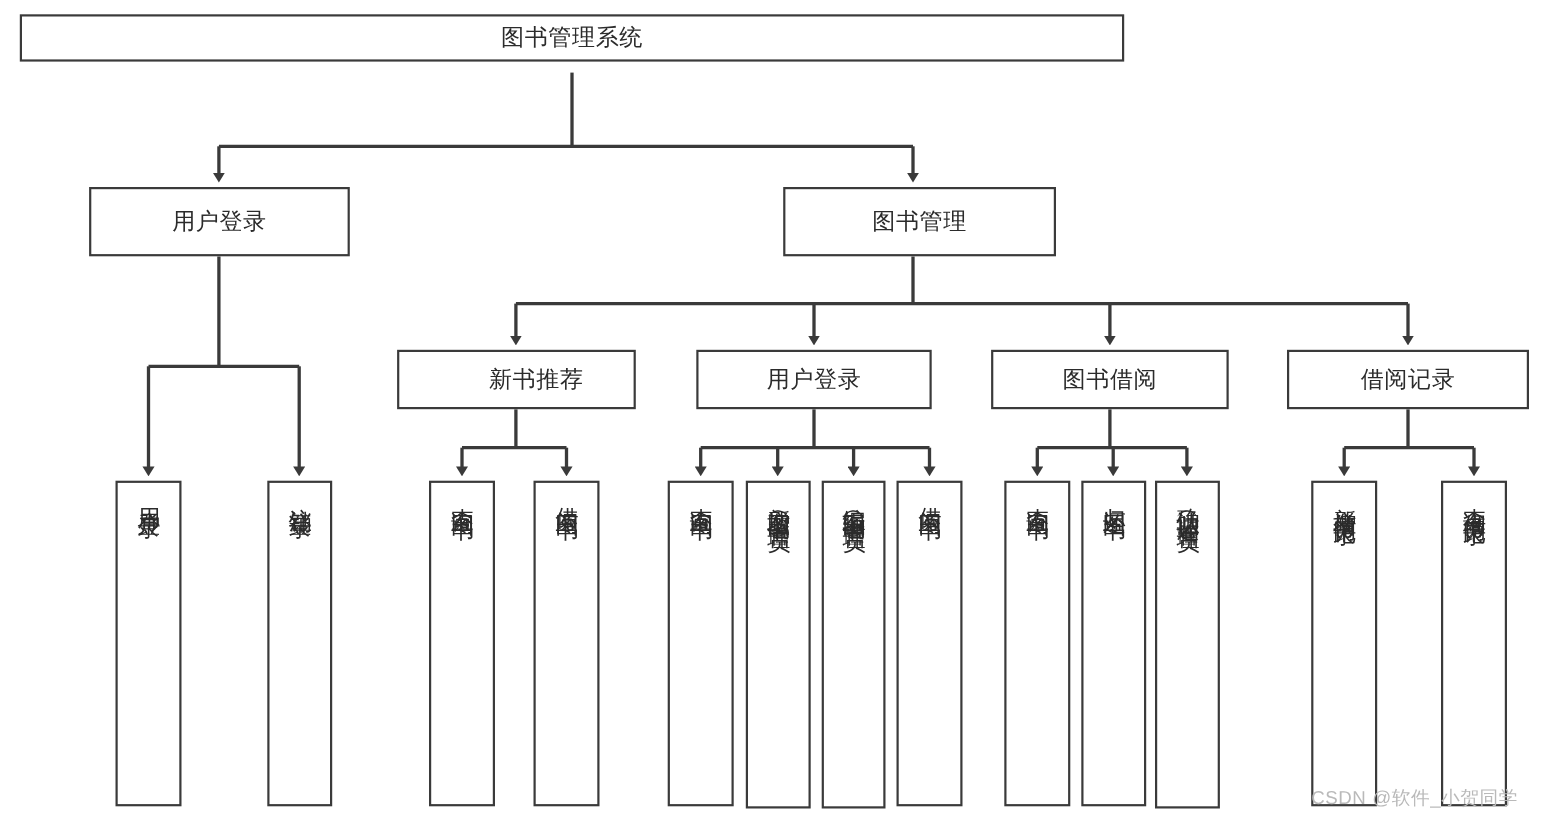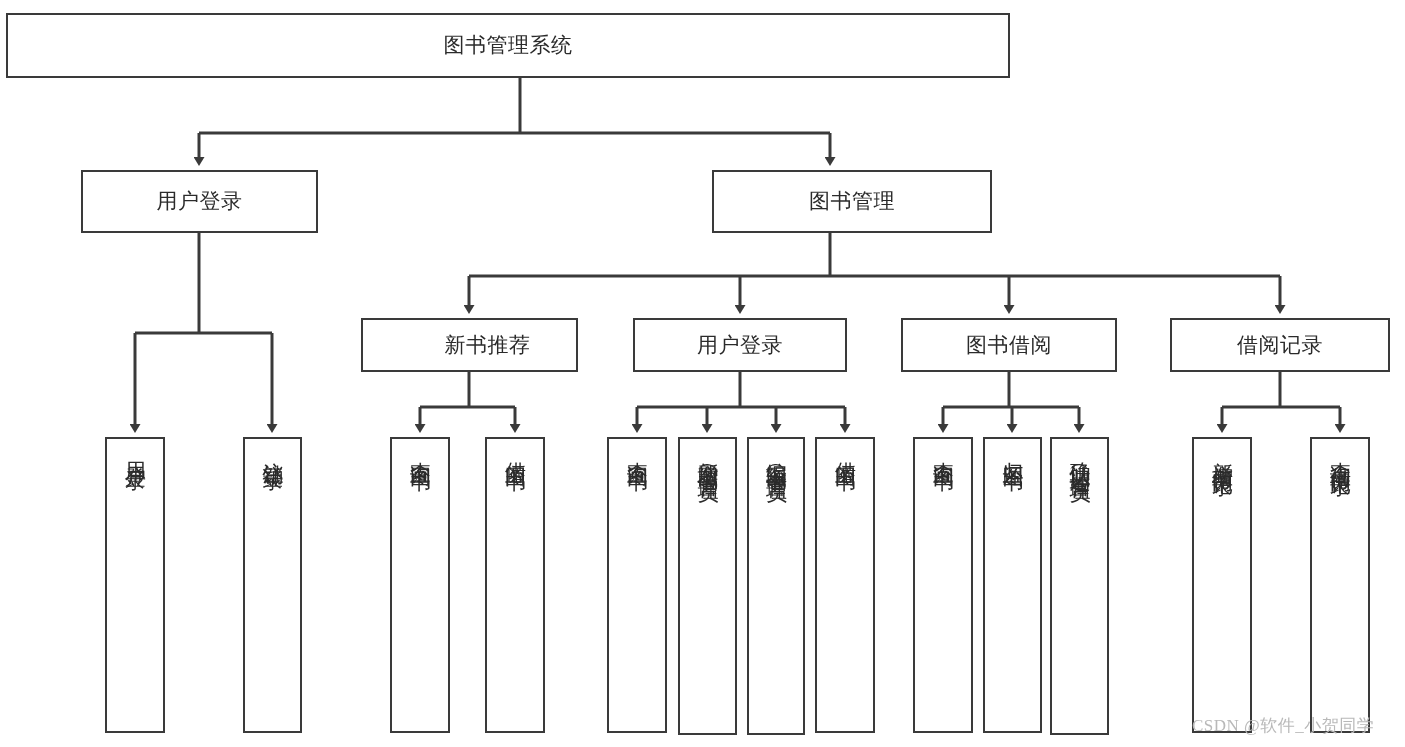--- a/index.html
+++ b/index.html
@@ -54,21 +54,21 @@
     letter-spacing: 3px;
     line-height: 1;
     white-space: nowrap;
   }
   .watermark {
     position: absolute;
     color: #b9b9b9;
     font-size: 17px;
     letter-spacing: 0.5px;
     white-space: nowrap;
-    font-family: Liberation Serif, serif;
+    font-family: Liberation Sans, sans-serif;
   }
 </style>
 </head>
 <body>
 
 <div id="canvas">
 
   <svg class="wires" viewBox="0 0 1405 747" xmlns="http://www.w3.org/2000/svg">
     <defs>
       <marker id="arrow" markerWidth="9" markerHeight="11" refX="1" refY="5.5" orient="auto" markerUnits="userSpaceOnUse">
@@ -113,28 +113,28 @@
       <path d="M1012,407 L1012,425" marker-end="url(#arrow)"></path>
       <path d="M1079,407 L1079,425" marker-end="url(#arrow)"></path>
 
       <path d="M1280,372 L1280,407"></path>
       <path d="M1222,407 L1340,407"></path>
       <path d="M1222,407 L1222,425" marker-end="url(#arrow)"></path>
       <path d="M1340,407 L1340,425" marker-end="url(#arrow)"></path>
     </g>
   </svg>
 
-  <div class="node horiz" id="node-root" style="left: 6px; top: 13px; width: 1004px; height: 65px;">
+  <div class="node horiz" id="node-root" style="left: 18px; top: 13px; width: 1004px; height: 43px;">
     <span class="node-label">图书管理系统</span>
   </div>
 
   <div class="node horiz" id="l2-0" style="left: 81px; top: 170px; width: 237px; height: 63px;">
     <span class="node-label">用户登录</span>
   </div>
-  <div class="node horiz" id="l2-1" style="left: 712px; top: 170px; width: 280px; height: 63px;">
+  <div class="node horiz" id="l2-1" style="left: 712px; top: 170px; width: 248px; height: 63px;">
     <span class="node-label">图书管理</span>
   </div>
 
   <div class="node horiz" id="l3-0" style="left: 361px; top: 318px; width: 217px; height: 54px; padding-left: 36px;">
     <span class="node-label">新书推荐</span>
   </div>
   <div class="node horiz" id="l3-1" style="left: 633px; top: 318px; width: 214px; height: 54px;">
     <span class="node-label">用户登录</span>
   </div>
   <div class="node horiz" id="l3-2" style="left: 901px; top: 318px; width: 216px; height: 54px;">

